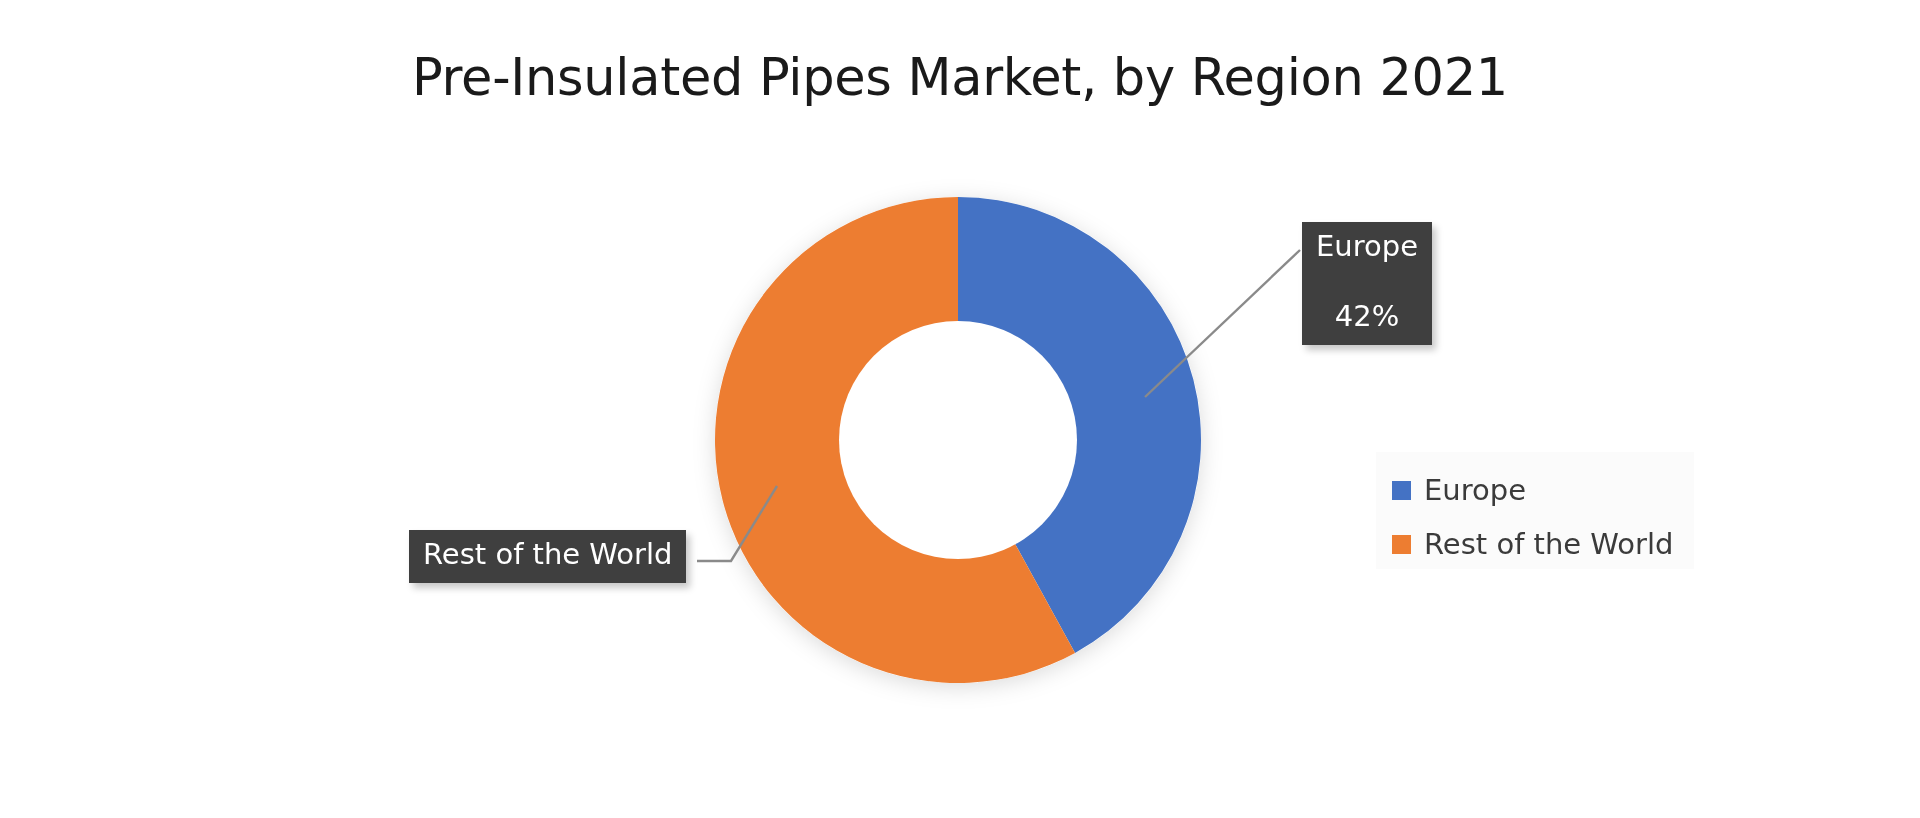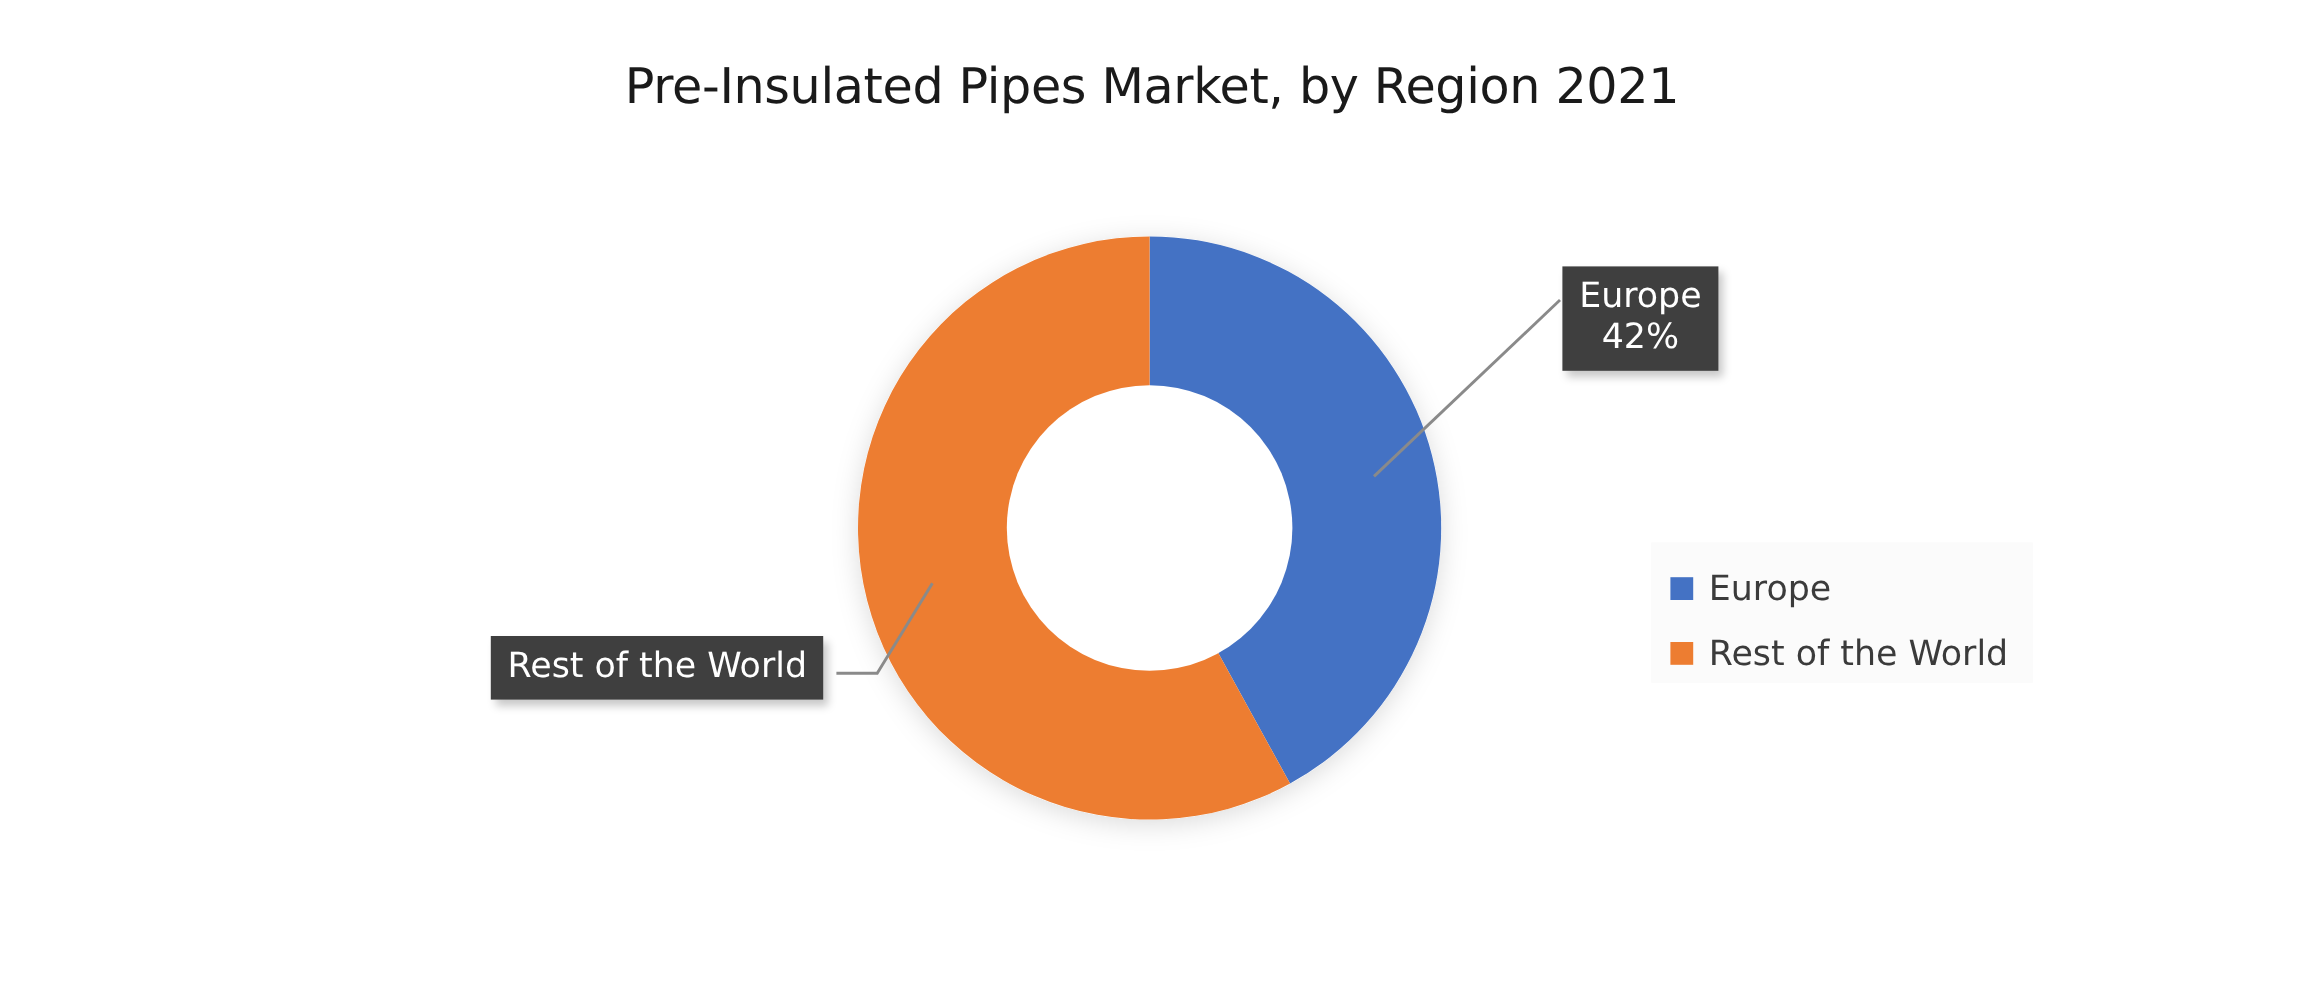--- a/index.html
+++ b/index.html
@@ -23,21 +23,21 @@
     height: 818px;
   }
 
   
   #chart-title {
     position: absolute;
     left: 0;
     top: 48px;
     width: 1920px;
     text-align: center;
-    font-size: 41px;
+    font-size: 51px;
     font-weight: 400;
     letter-spacing: -0.3px;
     color: #1a1a1a;
     font-family: "DejaVu Sans", sans-serif;
     white-space: nowrap;
   }
 
   
   #donut-svg {
     position: absolute;
@@ -56,21 +56,21 @@
     font-family: "DejaVu Sans", sans-serif;
     font-size: 29px;
     line-height: 1.17;
     text-align: center;
     padding: 8px 14px 11px 14px;
     box-shadow: 4px 5px 7px rgba(0,0,0,0.22);
     white-space: nowrap;
     box-sizing: border-box;
   }
   .callout-line1 { display: block; }
-  .callout-line2 { display: block; }
+  .callout-line2 { display: block; margin-top: 36px; }
 
   #callout-europe {
     left: 1302px;
     top: 222px;
   }
   #callout-row {
     left: 409px;
     top: 530px;
   }
 

